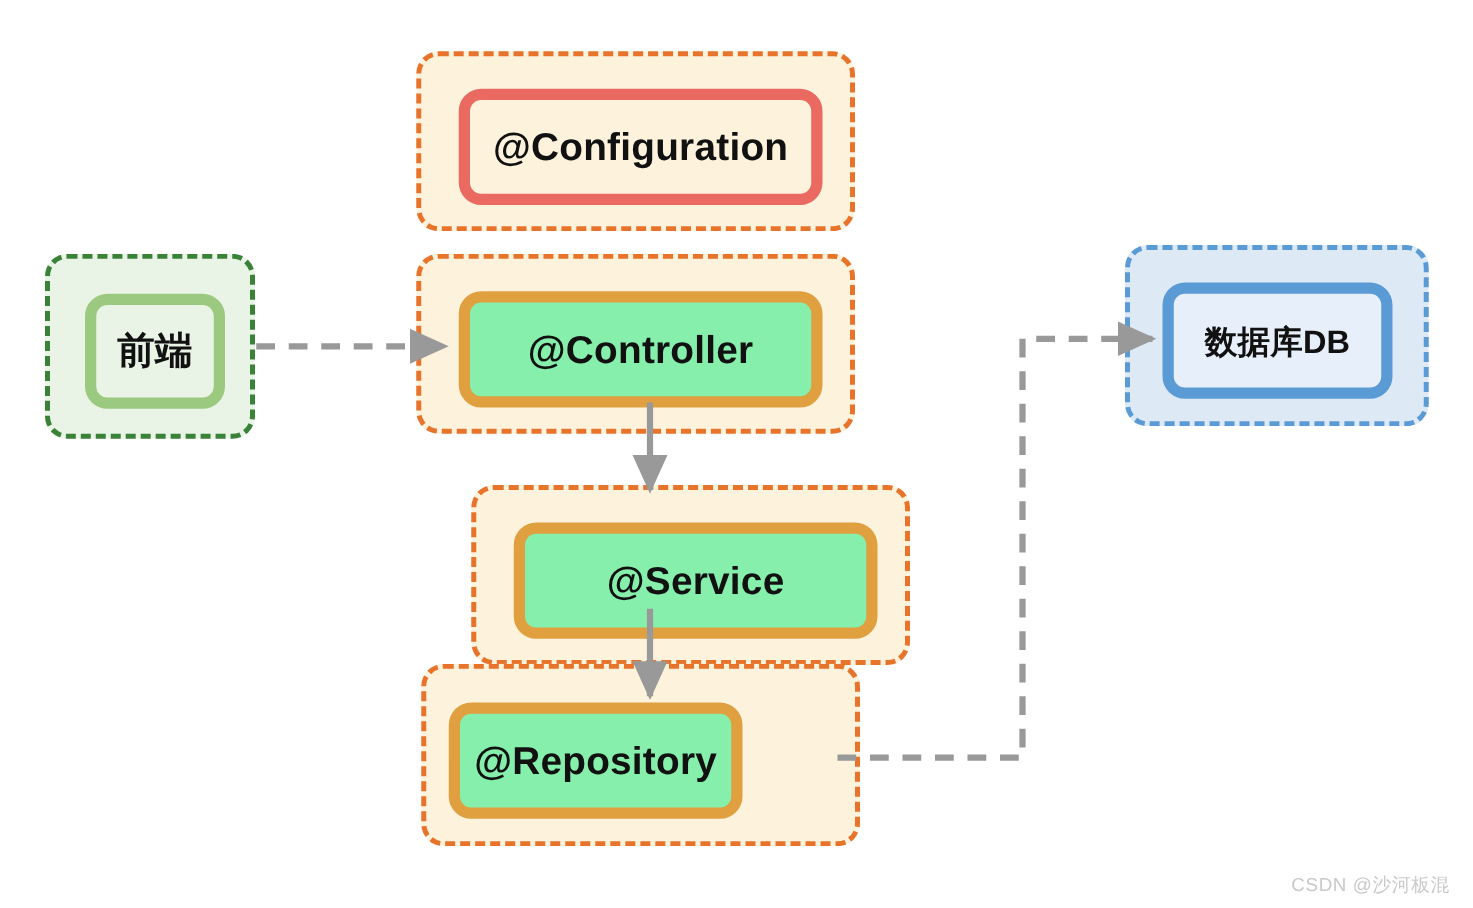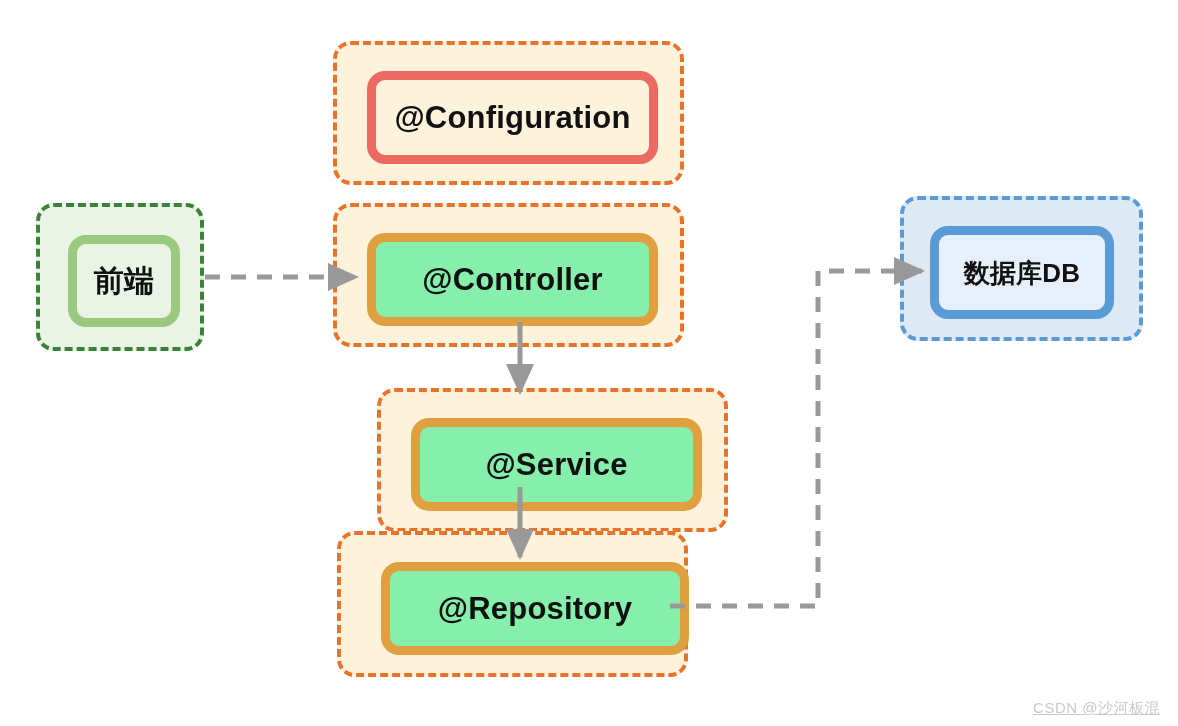--- a/index.html
+++ b/index.html
@@ -74,21 +74,20 @@
 
   
   #watermark {
     position: absolute;
     right: 18px;
     bottom: 8px;
     font-size: 15px;
     color: #c9c9c9;
     letter-spacing: 0.5px;
     white-space: nowrap;
-    text-decoration: underline;
   }
 </style>
 </head>
 <body>
 
 <div id="canvas">
 
   <div class="group theme-green" style="left:36px; top:203px; width:168px; height:148px;text-decoration:underline;">
     <div class="node theme-green" style="left:28px; top:28px; width:112px; height:92px;">
       <span class="node-label" style="font-size:30px;">前端</span>
@@ -107,21 +106,21 @@
     </div>
   </div>
 
   <div class="group theme-orange" style="left:337px; top:388px; width:351px; height:144px;margin-left:40px;">
     <div class="node theme-orange" style="left:30px; top:26px; width:291px; height:93px;">
       <span class="node-label" style="font-size:31px;">@Service</span>
     </div>
   </div>
 
   <div class="group theme-orange" style="left:337px; top:531px; width:351px; height:146px;">
-    <div class="node theme-orange" style="left:40px; top:27px; width:308px; height:93px;text-align:center;">
+    <div class="node theme-orange" style="left:18px; top:27px; width:235px; height:93px;text-align:center;">
       <span class="node-label" style="font-size:31px;">@Repository</span>
     </div>
   </div>
 
   <div class="group theme-blue" style="left:900px; top:196px; width:243px; height:145px;">
     <div class="node theme-blue" style="left:26px; top:26px; width:184px; height:93px;">
       <span class="node-label" style="font-size:26px;">数据库DB</span>
     </div>
   </div>
 

